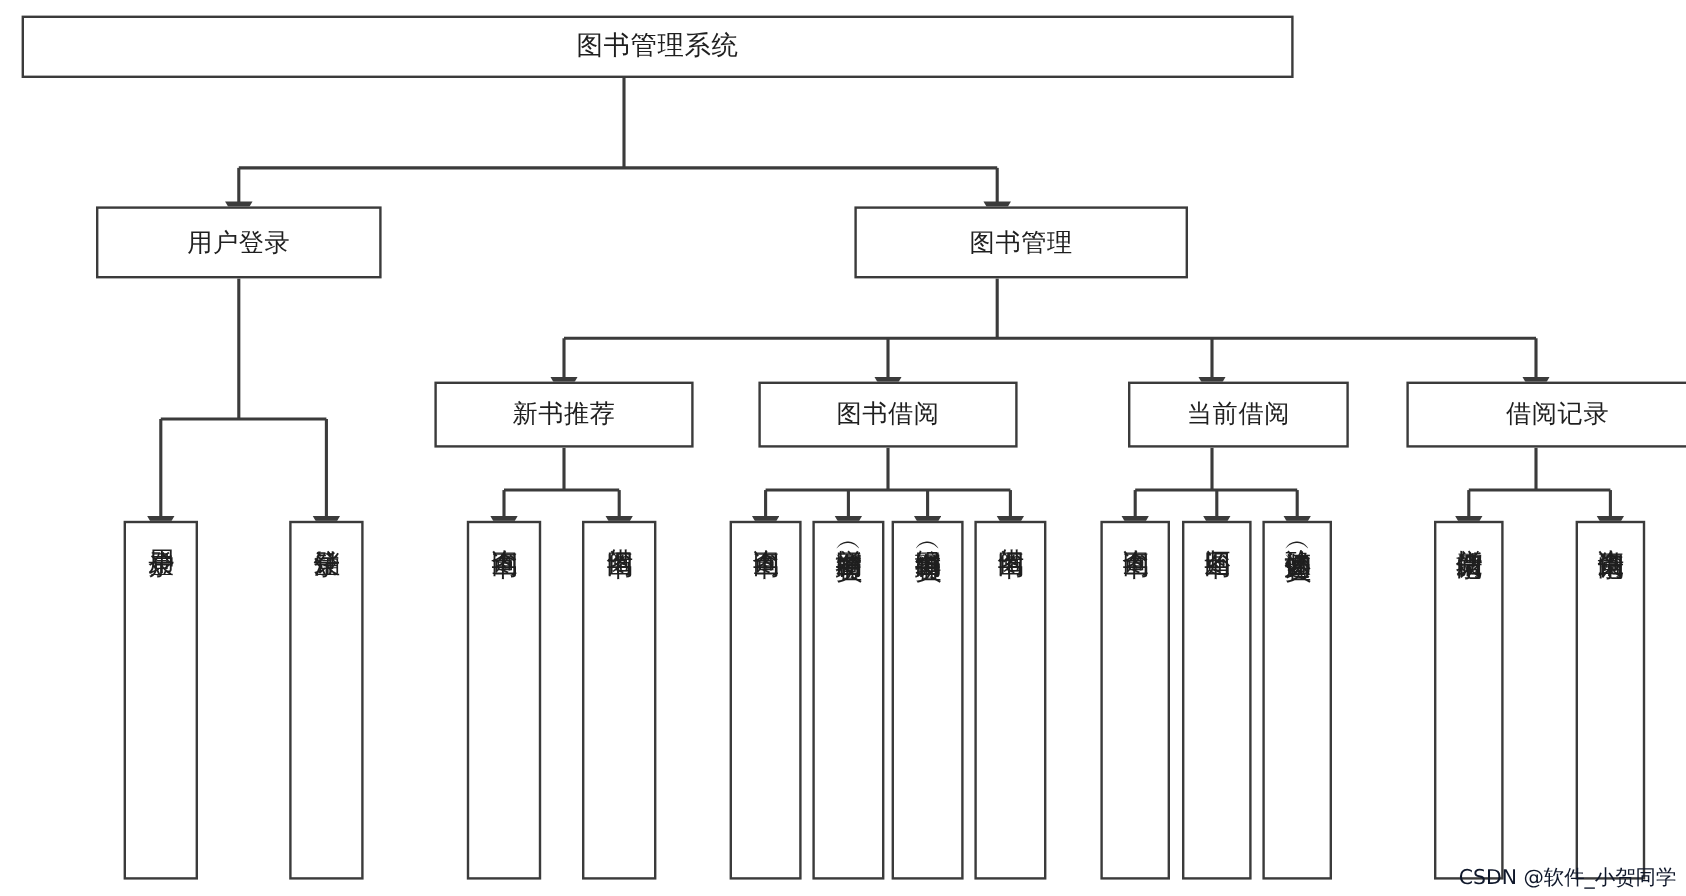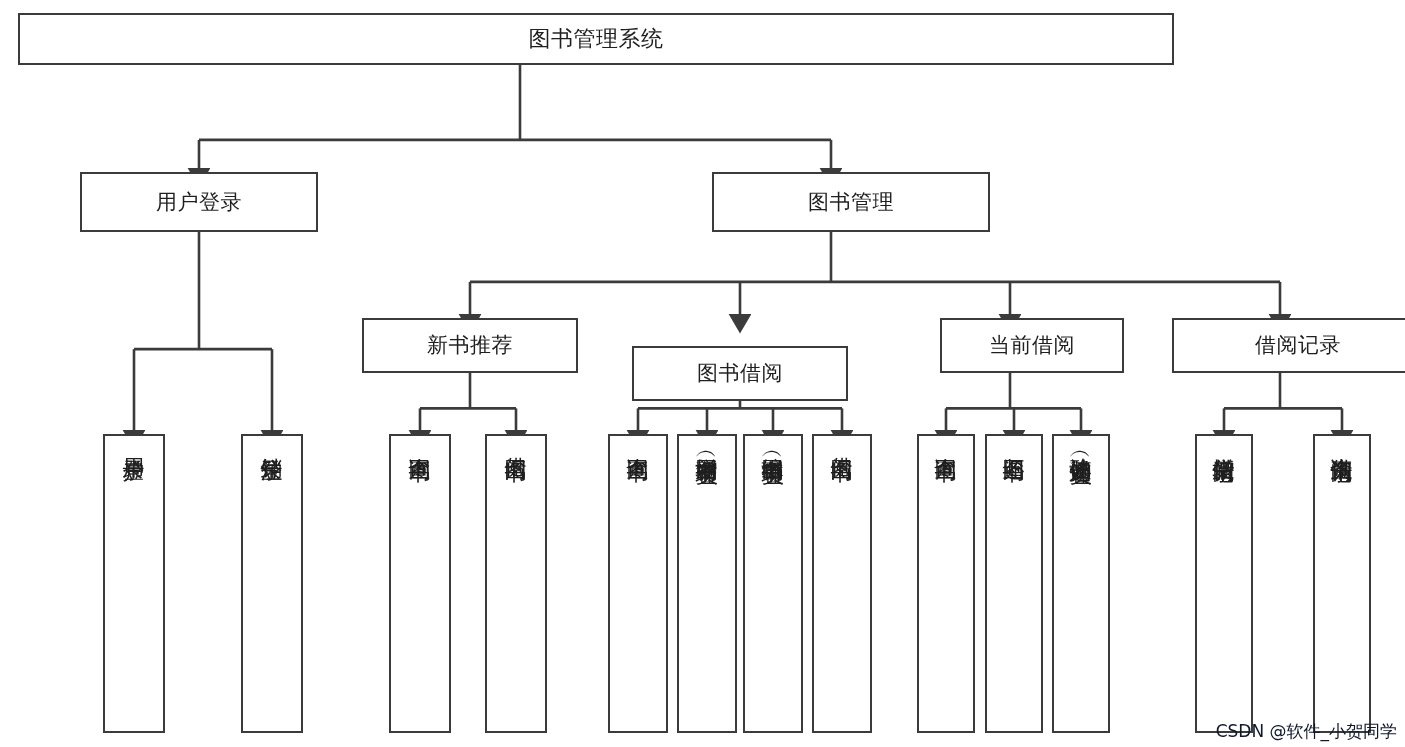--- a/index.html
+++ b/index.html
@@ -113,33 +113,33 @@
         <path d="M1014,408.38 L1014,433" marker-end="url(#arrow)"></path>
         <path d="M1081,408.38 L1081,433" marker-end="url(#arrow)"></path>
         <path d="M1280,373 L1280,408.38"></path>
         <path d="M1224,408.38 L1342,408.38"></path>
         <path d="M1224,408.38 L1224,433" marker-end="url(#arrow)"></path>
         <path d="M1342,408.38 L1342,433" marker-end="url(#arrow)"></path>
       </g>
   </svg>
 
   <div id="node-layer">
-      <div class="node h root" style="left: 18px; top: 13px; width: 1156px; height: 52px;">
+      <div class="node h root" style="left: 18px; top: 13px; width: 1060px; height: 52px;">
         <span class="label">图书管理系统</span>
       </div>
       <div class="node h" style="left: 80px; top: 172px; width: 238px; height: 60px;">
         <span class="label">用户登录</span>
       </div>
       <div class="node h" style="left: 712px; top: 172px; width: 278px; height: 60px;">
         <span class="label">图书管理</span>
       </div>
       <div class="node h" style="left: 362px; top: 318px; width: 216px; height: 55px; justify-content: center;">
         <span class="label">新书推荐</span>
       </div>
-      <div class="node h" style="left: 632px; top: 318px; width: 216px; height: 55px; margin-top: 28px;">
+      <div class="node h" style="left: 632px; top: 318px; width: 216px; height: 55px;">
         <span class="label">图书借阅</span>
       </div>
       <div class="node h" style="left: 940px; top: 318px; width: 184px; height: 55px;">
         <span class="label">当前借阅</span>
       </div>
       <div class="node h" style="left: 1172px; top: 318px; width: 252px; height: 55px;">
         <span class="label">借阅记录</span>
       </div>
       <div class="node v" style="left: 103px; top: 434px; width: 62px; height: 299px;">
         <span class="label">用户登录</span>

